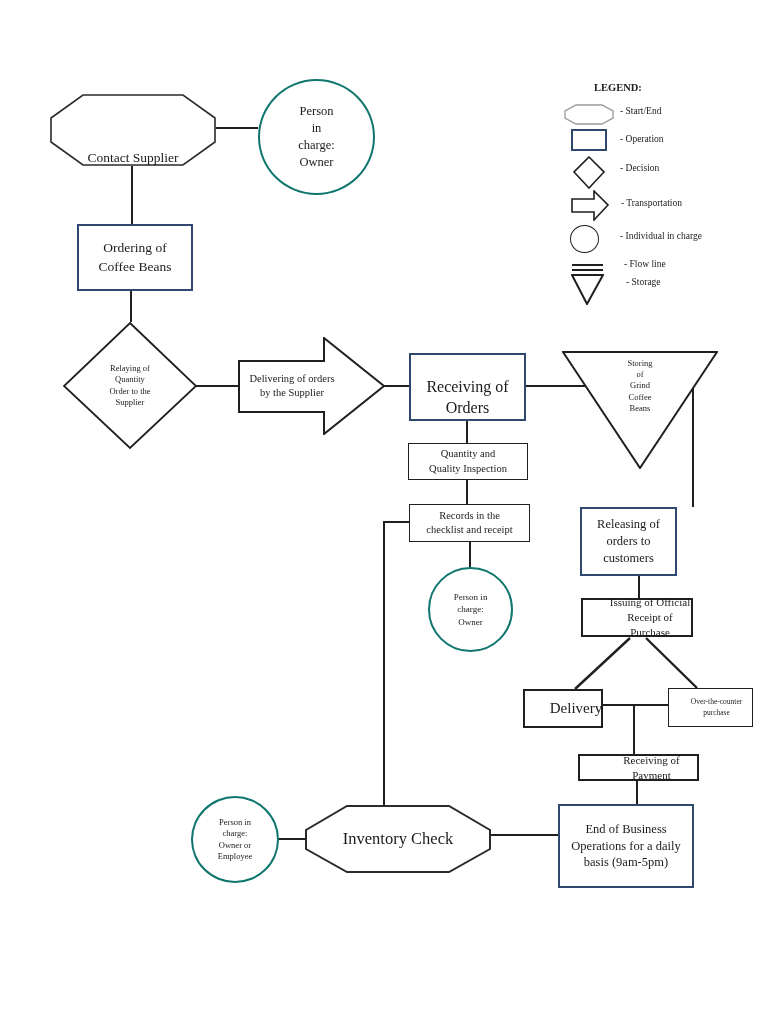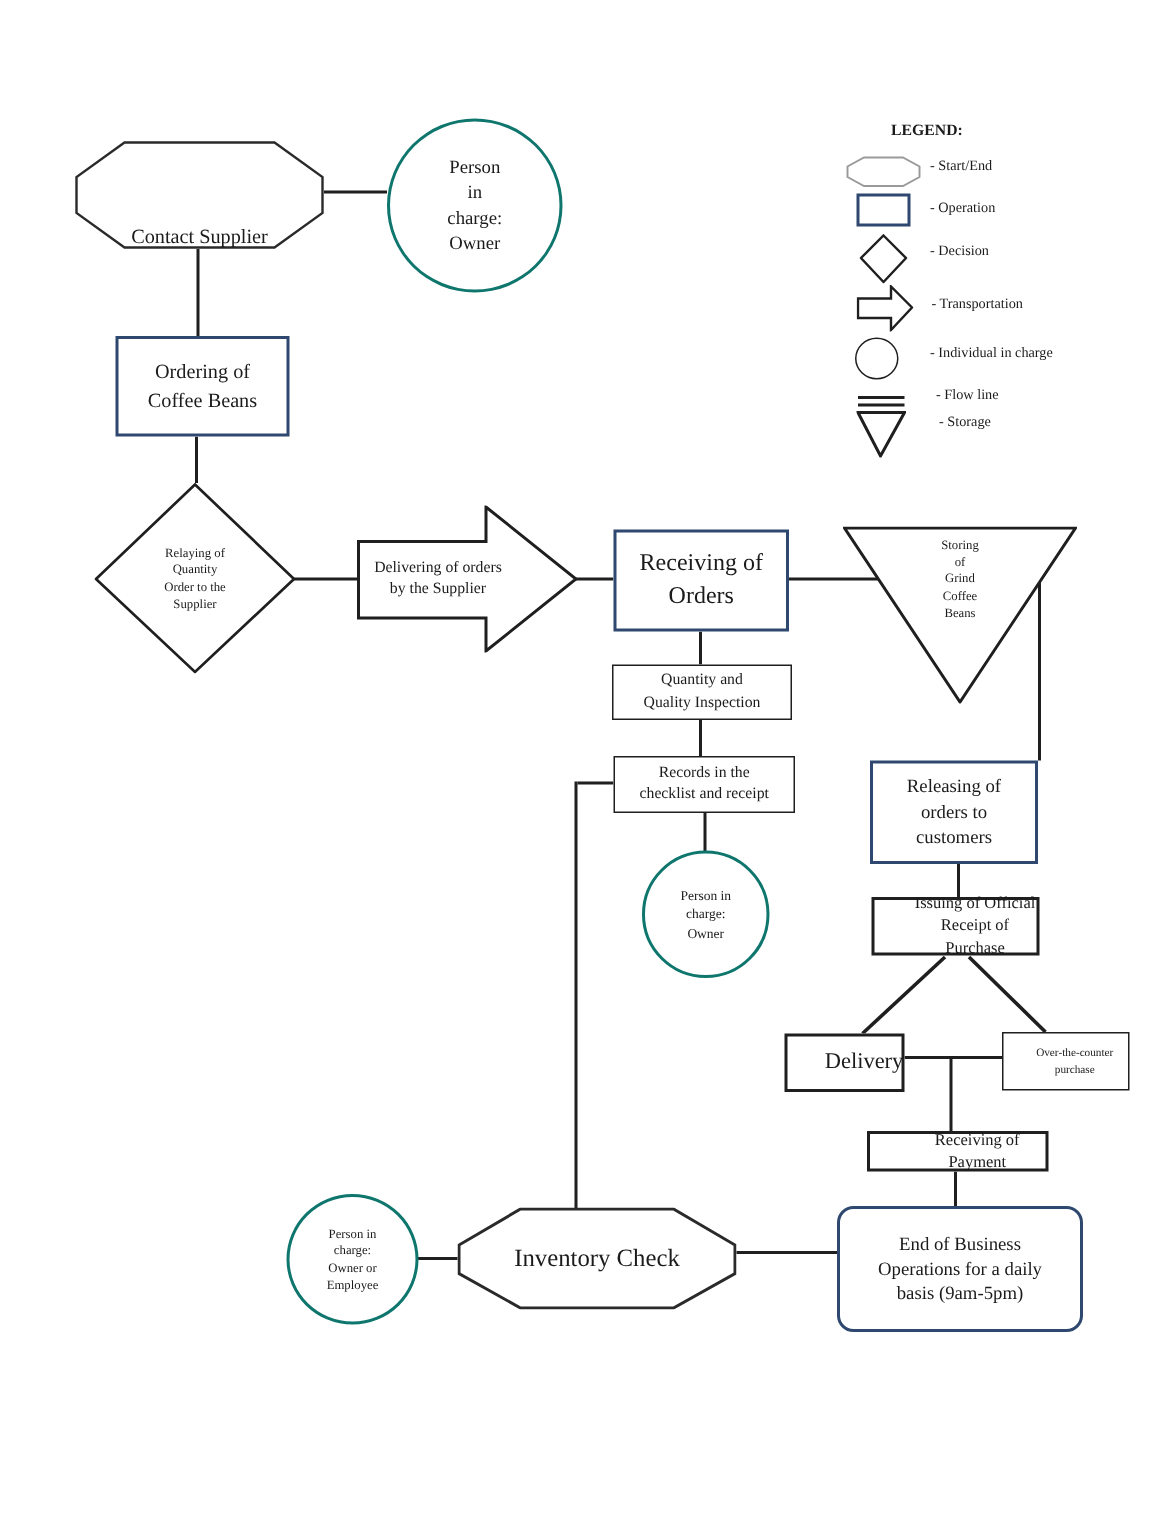--- a/index.html
+++ b/index.html
@@ -89,21 +89,21 @@
   </div>
 
   <div class="abs" style="left:238px;top:337px;width:147px;height:98px;">
     <svg width="147" height="98" viewBox="0 0 147 98">
       <polygon points="1,24 86,24 86,1 146,49 86,97 86,75 1,75" fill="#ffffff" stroke="#1f1f1f" stroke-width="2"></polygon>
     </svg>
     <div class="node-label" style="left:2px;top:0;width:104px;height:100%;font-size:10.5px;">Delivering of orders
 by the Supplier</div>
   </div>
 
-  <div class="rect-node op-border" style="left:409px;top:353px;width:117px;height:68px;font-size:16px;">
+  <div class="rect-node op-border" style="left:409px;top:353px;width:117px;height:68px;font-size:16px;align-items:flex-end;">
     <span>Receiving of
 Orders</span>
   </div>
 
   <div class="abs" style="left:562px;top:351px;width:156px;height:118px;">
     <svg width="156" height="118" viewBox="0 0 156 118">
       <polygon points="1,1 155,1 78,117" fill="#ffffff" stroke="#1f1f1f" stroke-width="2"></polygon>
     </svg>
     <div class="node-label" style="left:0;top:7px;width:100%;height:auto;font-size:8.5px;">Storing
 of
@@ -121,21 +121,21 @@
     <span>Records in the
 checklist and receipt</span>
   </div>
 
   <div class="circle-node" style="left:428px;top:567px;width:85px;height:85px;font-size:9px;">
     <span>Person in
 charge:
 Owner</span>
   </div>
 
-  <div class="rect-node op-border" style="left:580px;top:507px;width:112px;height:69px;font-size:12.5px;">
+  <div class="rect-node op-border" style="left:580px;top:507px;width:97px;height:69px;font-size:12.5px;">
     <span>Releasing of
 orders to
 customers</span>
   </div>
 
   <div class="rect-node blk-border" style="left:581px;top:598px;width:112px;height:39px;font-size:11px;">
     <span>Issuing of Official
 Receipt of Purchase</span>
   </div>
 
@@ -145,21 +145,21 @@
 
   <div class="rect-node thin-border" style="left:668px;top:688px;width:85px;height:39px;font-size:7.5px;padding-left:12px;">
     <span>Over-the-counter
 purchase</span>
   </div>
 
   <div class="rect-node blk-border" style="left:578px;top:754px;width:121px;height:27px;font-size:11px;">
     <span>Receiving of Payment</span>
   </div>
 
-  <div class="rect-node op-border" style="left:558px;top:804px;width:164px;height:84px;font-size:12.5px;border-radius:11px;">
+  <div class="rect-node op-border" style="left:558px;top:804px;width:136px;height:84px;font-size:12.5px;">
     <span>End of Business
 Operations for a daily
 basis (9am-5pm)</span>
   </div>
 
   <div class="abs" style="left:305px;top:805px;width:186px;height:68px;">
     <svg width="186" height="68" viewBox="0 0 186 68">
       <polygon points="42,1 144,1 185,25 185,44 144,67 42,67 1,44 1,25" fill="#ffffff" stroke="#2a2a2a" stroke-width="2"></polygon>
     </svg>
     <div class="node-label" style="left:0;top:0;width:100%;height:100%;font-size:16.5px;font-family:Liberation Serif, serif;">Inventory Check</div>

